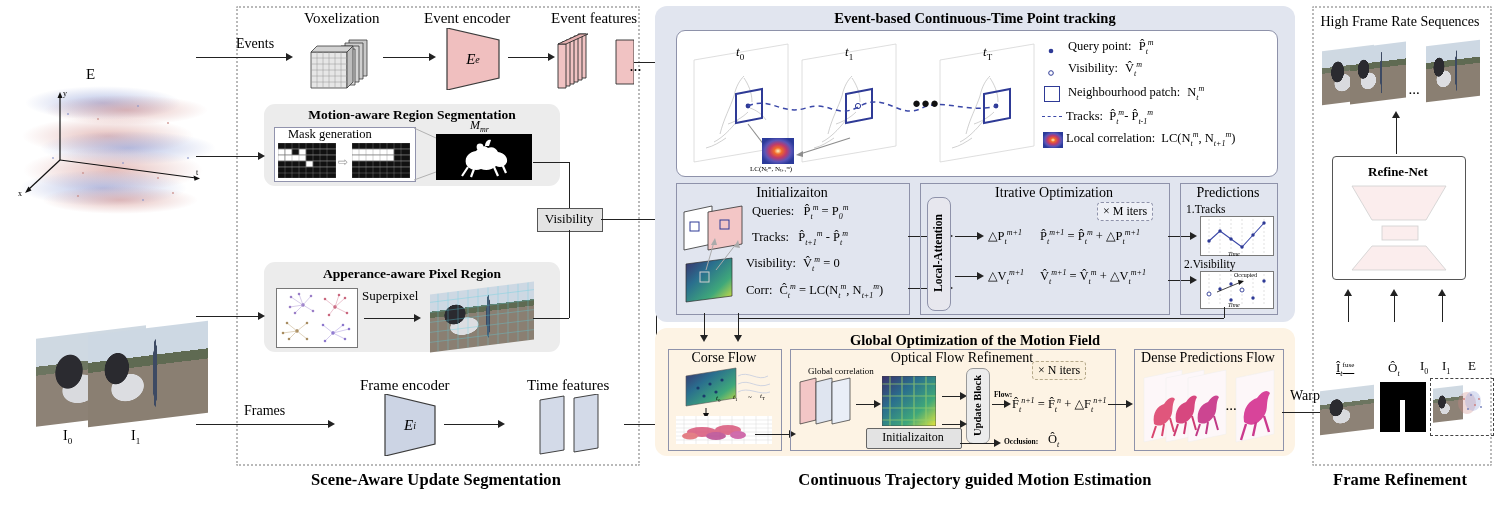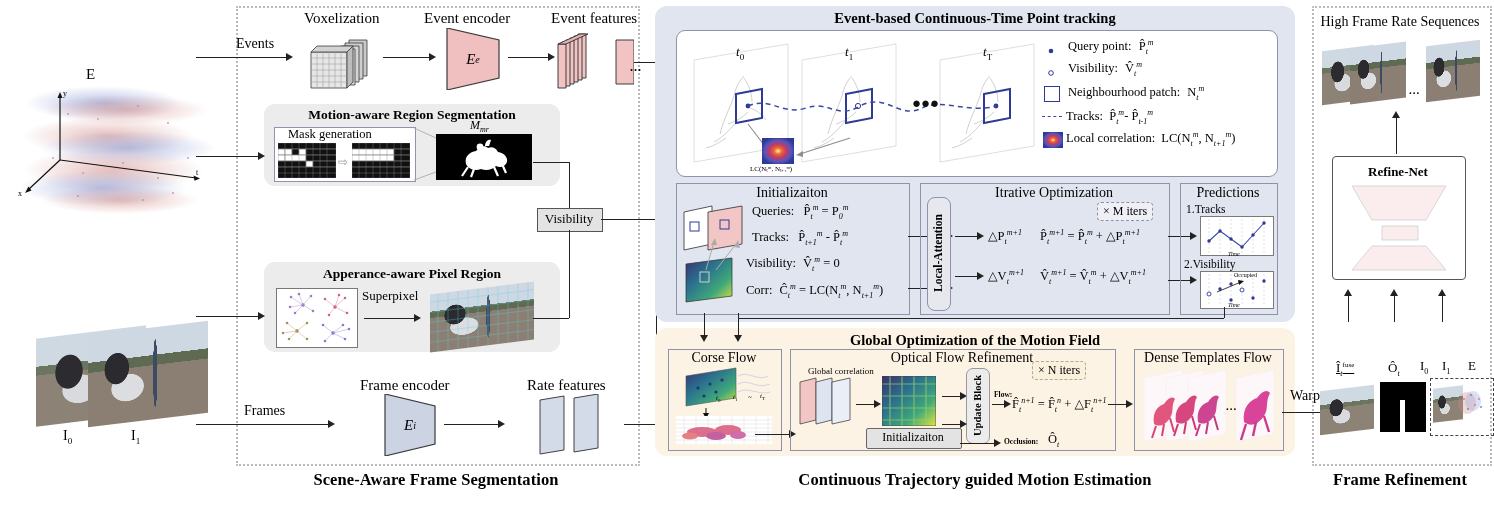--- a/index.html
+++ b/index.html
@@ -117,21 +117,21 @@
   <div class="abs img-horse2 skew-l" style="left:70px;top:0px;width:120px;height:92px;border:0;"></div>
   <div class="abs lbl" style="left:45px;top:100px;font-size:14px;">
     <span>I</span><sub style="font-size:9px;">0</sub>
   </div>
   <div class="abs lbl" style="left:113px;top:100px;font-size:14px;">
     <span>I</span><sub style="font-size:9px;">1</sub>
   </div>
 </div>
 
 <div class="abs group-box" style="left:236px;top:6px;width:400px;height:456px;"></div>
-<div class="abs group-caption" style="left:236px;top:470px;width:400px;">Scene-Aware Frame Segmentation</div>
+<div class="abs group-caption" style="left:236px;top:470px;width:400px;">Scene-Aware Update Segmentation</div>
 
 <div class="abs ah" style="left:196px;top:57px;width:90px;"></div>
 <div class="abs tip-r" style="left:286px;top:52.5px;"></div>
 <div class="abs lbl" style="left:236px;top:36px;font-size:14px;">Events</div>
 
 <div class="abs lbl" style="left:304px;top:10px;font-size:15px;">Voxelization</div>
 <div class="abs" style="left:305px;top:38px;width:66px;height:56px;">
   <svg width="70" height="60">
     <g stroke="#3a3a3a" stroke-width=".8" fill="#d9d9d9">
       <polygon points="44,2 62,2 62,38 44,38" fill="#c9c9c9"></polygon>
@@ -376,21 +376,21 @@
   <svg width="58" height="62">
       <polygon points="4,0 54,12 54,50 4,62" fill="#ccd4e4" stroke="#3a3a3a" stroke-width="1.2"></polygon>
     </svg>
   <div class="abs ctr" style="left:0;top:0;width:58px;height:62px;font-size:15px;font-style:italic;">
     <span>E</span>
       <sub style="font-size:10px;">i</sub>
   </div>
 </div>
 <div class="abs ah" style="left:444px;top:424px;width:54px;"></div>
 <div class="abs tip-r" style="left:498px;top:419.5px;"></div>
-<div class="abs lbl" style="left:527px;top:377px;font-size:15px;">Rate features</div>
+<div class="abs lbl" style="left:527px;top:377px;font-size:15px;">Time features</div>
 <div class="abs" style="left:534px;top:394px;width:100px;height:66px;">
   <svg width="100" height="66">
     <g fill="#d3dae8" stroke="#2e2e2e" stroke-width=".9">
       <polygon points="6,6 30,2 30,56 6,60"></polygon>
       <polygon points="40,4 64,0 64,54 40,58"></polygon>
     </g>
   </svg>
 </div>
 
 <div class="abs gray-btn" style="left:537px;top:208px;width:64px;height:22px;"></div>
@@ -768,21 +768,21 @@
 <div class="abs ah thin" style="left:992px;top:404px;width:12px;"></div>
 <div class="abs tip-r" style="left:1004px;top:399.5px;"></div>
 <div class="abs lbl-sm" style="left:1012px;top:396px;font-size:12.5px;">F̂<sub style="font-size:8px;font-style:italic;">t</sub><sup style="font-size:8px;font-style:italic;">n+1</sup> = F̂<sub style="font-size:8px;font-style:italic;">t</sub><sup style="font-size:8px;font-style:italic;">n</sup> + △F<sub style="font-size:8px;font-style:italic;">t</sub><sup style="font-size:8px;font-style:italic;">n+1</sup></div>
 <div class="abs lbl-xs bold" style="left:1004px;top:437px;font-size:7.5px;">Occlusion:</div>
 <div class="abs lbl-sm" style="left:1048px;top:432px;font-size:12.5px;">Ô<sub style="font-size:8px;font-style:italic;">t</sub></div>
 
 <div class="abs ah thin" style="left:1108px;top:404px;width:18px;"></div>
 <div class="abs tip-r" style="left:1126px;top:399.5px;"></div>
 
 <div class="abs inner-box-sq-t" style="left:1134px;top:349px;width:148px;height:100px;"></div>
-<div class="abs lbl" style="left:1134px;top:350px;width:148px;text-align:center;font-size:14px;">Dense Templates Flow</div>
+<div class="abs lbl" style="left:1134px;top:350px;width:148px;text-align:center;font-size:14px;">Dense Predictions Flow</div>
 <div class="abs" style="left:1140px;top:366px;width:138px;height:80px;">
   <svg width="138" height="80">
     <g fill="#fdf7f9" stroke="#eee" stroke-width=".5">
       <polygon points="4,12 42,4 42,68 4,76"></polygon>
         <polygon points="26,12 64,4 64,68 26,76"></polygon>
       <polygon points="48,12 86,4 86,68 48,76"></polygon>
         <polygon points="96,12 134,4 134,68 96,76"></polygon>
     </g>
     <g>
       <path d="M14,58 C12,46 18,40 24,38 C28,32 32,30 35,33 C31,40 34,46 30,52 C26,58 20,62 14,58 Z" fill="#e0567c"></path>

